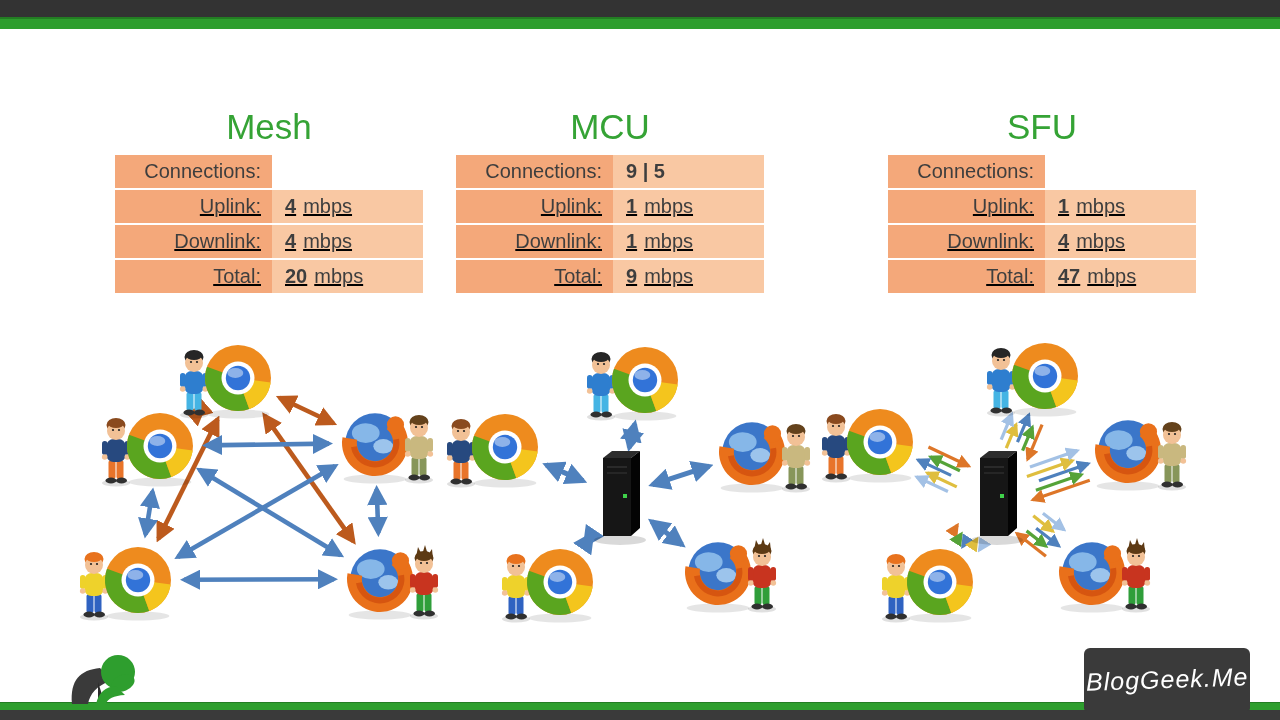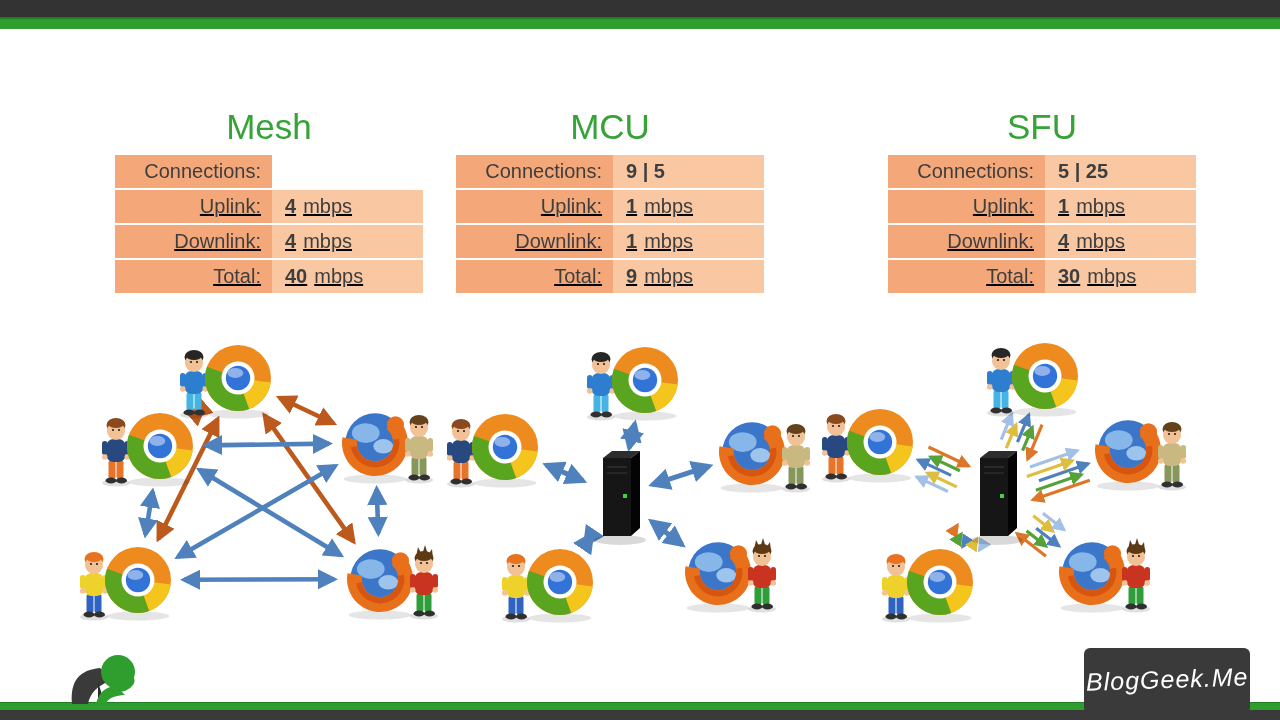--- a/index.html
+++ b/index.html
@@ -61,21 +61,21 @@
       <div class="trow">
         <div class="tcell tlabel">Downlink:</div>
         <div class="tcell tvalue">
             <span class="num">4</span>
             <span class="unit">mbps</span>
           </div>
       </div>
       <div class="trow">
         <div class="tcell tlabel">Total:</div>
         <div class="tcell tvalue">
-            <span class="num">40</span>
+            <span class="num">20</span>
             <span class="unit">mbps</span>
           </div>
       </div>
     </div>
   </div>
 
   <div class="col col-mcu">
     <div class="title">MCU</div>
     <div class="table">
       <div class="trow">
@@ -107,43 +107,39 @@
           </div>
       </div>
     </div>
   </div>
 
   <div class="col col-sfu">
     <div class="title">SFU</div>
     <div class="table">
       <div class="trow">
         <div class="tcell tlabel">Connections:</div>
-        <div class="tcell tvalue">
-            <span class="num">5 | 25</span>
-            <span class="unit"></span>
-          </div>
       </div>
       <div class="trow">
         <div class="tcell tlabel">Uplink:</div>
         <div class="tcell tvalue">
             <span class="num">1</span>
             <span class="unit">mbps</span>
           </div>
       </div>
       <div class="trow">
         <div class="tcell tlabel">Downlink:</div>
         <div class="tcell tvalue">
             <span class="num">4</span>
             <span class="unit">mbps</span>
           </div>
       </div>
       <div class="trow">
         <div class="tcell tlabel">Total:</div>
         <div class="tcell tvalue">
-            <span class="num">30</span>
+            <span class="num">47</span>
             <span class="unit">mbps</span>
           </div>
       </div>
     </div>
   </div>
 
   <svg class="diagram dg-mesh" viewBox="0 0 400 300">
       <defs>
         <marker id="a0-0" viewBox="0 0 10 10" refX="8" refY="5" markerWidth="4.4" markerHeight="4.4" orient="auto-start-reverse">
           <path d="M0,0 L10,5 L0,10 Z" fill="#bc5a1d"></path>

